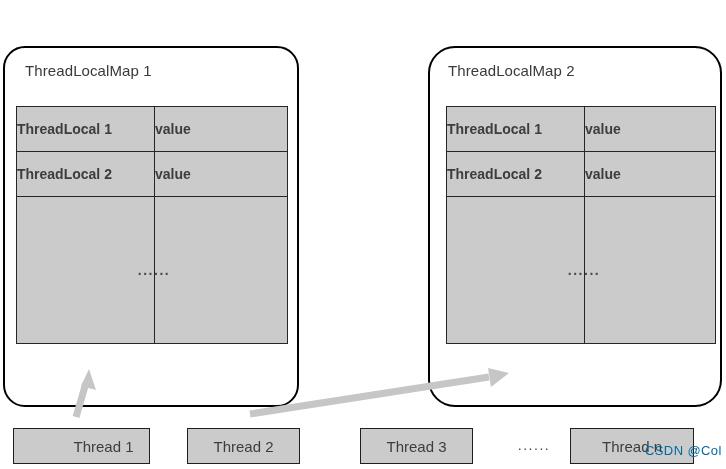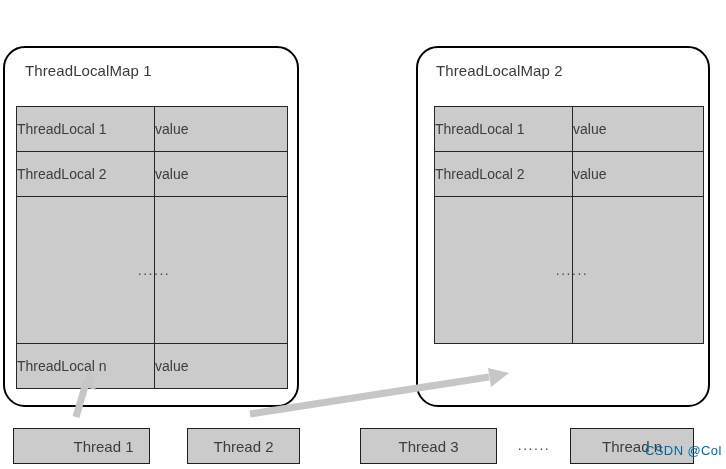--- a/index.html
+++ b/index.html
@@ -22,39 +22,40 @@
   
   .map-container {
     position: absolute;
     border: 2px solid #000000;
     border-radius: 22px;
     background: #ffffff;
     box-sizing: border-box;
     margin-top: 44px;
   }
   #map-container-1 { left: 3px;   top: 2px;  width: 296px; height: 361px; }
-  #map-container-2 { left: 416px; top: 2px;  width: 294px; height: 361px; }
+  #map-container-2 { left: 428px; top: 2px;  width: 294px; height: 361px; border-radius: 27px; }
 
   .map-title {
     position: absolute;
     top: 14px;
     font-size: 15px;
     color: #3a3a3a;
     white-space: nowrap;
     letter-spacing: 0.1px;
   }
   #map-container-1 .map-title { left: 20px; }
   #map-container-2 .map-title { left: 18px; }
 
   
   .entry-table {
     position: absolute;
     border-collapse: collapse;
     background: #cbcbcb;
     table-layout: fixed;
+    font-weight: bold;
   }
   #entry-table-1 { left: 11px;  top: 58px; width: 272px; }
   #entry-table-2 { left: 16px;  top: 58px; width: 270px; }
 
   .entry-table td {
     border: 1px solid #262626;
     font-size: 14px;
     color: #3d3d3d;
     background: #cbcbcb;
     padding: 0;
@@ -89,21 +90,21 @@
     border: 1px solid #1f1f1f;
     box-sizing: border-box;
     display: flex;
     align-items: center;
     justify-content: center;
     font-size: 15px;
     color: #3d3d3d;
   }
   #thread-box-1 { left: 13px;  width: 137px; padding-left: 44px; }
   #thread-box-2 { left: 187px; width: 113px; }
-  #thread-box-3 { left: 360px; width: 137px; }
+  #thread-box-3 { left: 360px; width: 113px; }
   #thread-box-n { left: 570px; width: 124px; }
 
   #thread-list-ellipsis {
     position: absolute;
     left: 512px;
     top: 437px;
     width: 44px;
     text-align: center;
     font-size: 14px;
     color: #4a4a4a;
@@ -148,24 +149,20 @@
         <tr>
           <td class="cell-key">ThreadLocal 2</td>
           <td class="cell-value">value</td>
         </tr>
         <tr class="spacer-row">
           <td class="cell-key">
             <span class="table-ellipsis" style="left:100%;">......</span>
           </td>
           <td class="cell-value"></td>
         </tr>
-        <tr>
-          <td class="cell-key">ThreadLocal n</td>
-          <td class="cell-value">value</td>
-        </tr>
       </tbody>
     </table>
   </div>
 
   <div class="map-container" id="map-container-2">
     <div class="map-title">ThreadLocalMap 2</div>
 
     <table class="entry-table" id="entry-table-2">
       <tbody>
         <tr>

